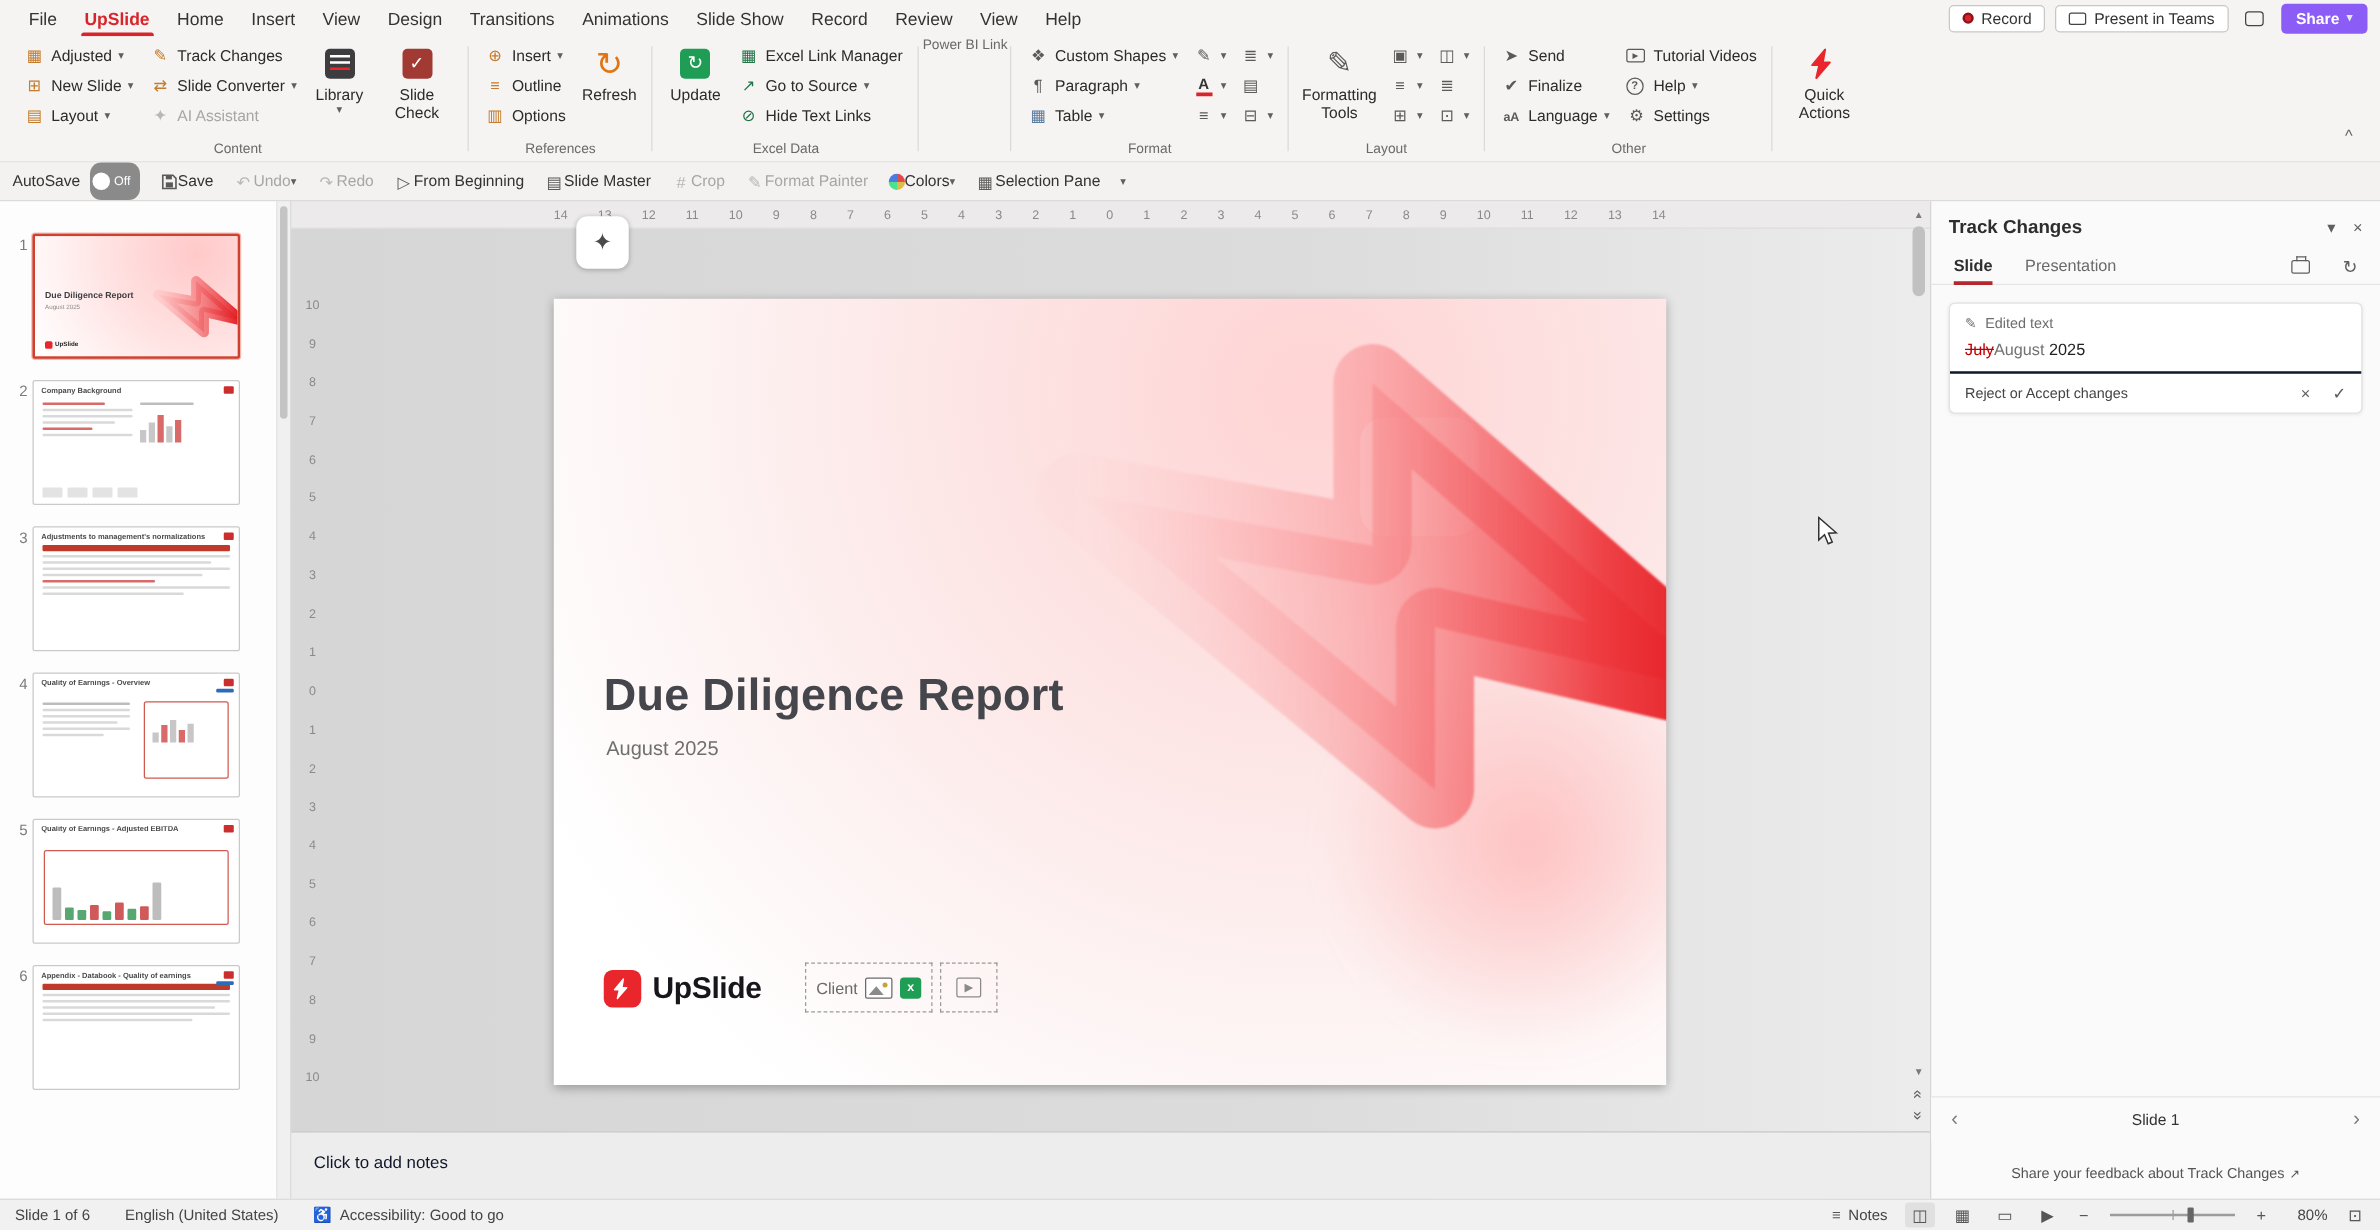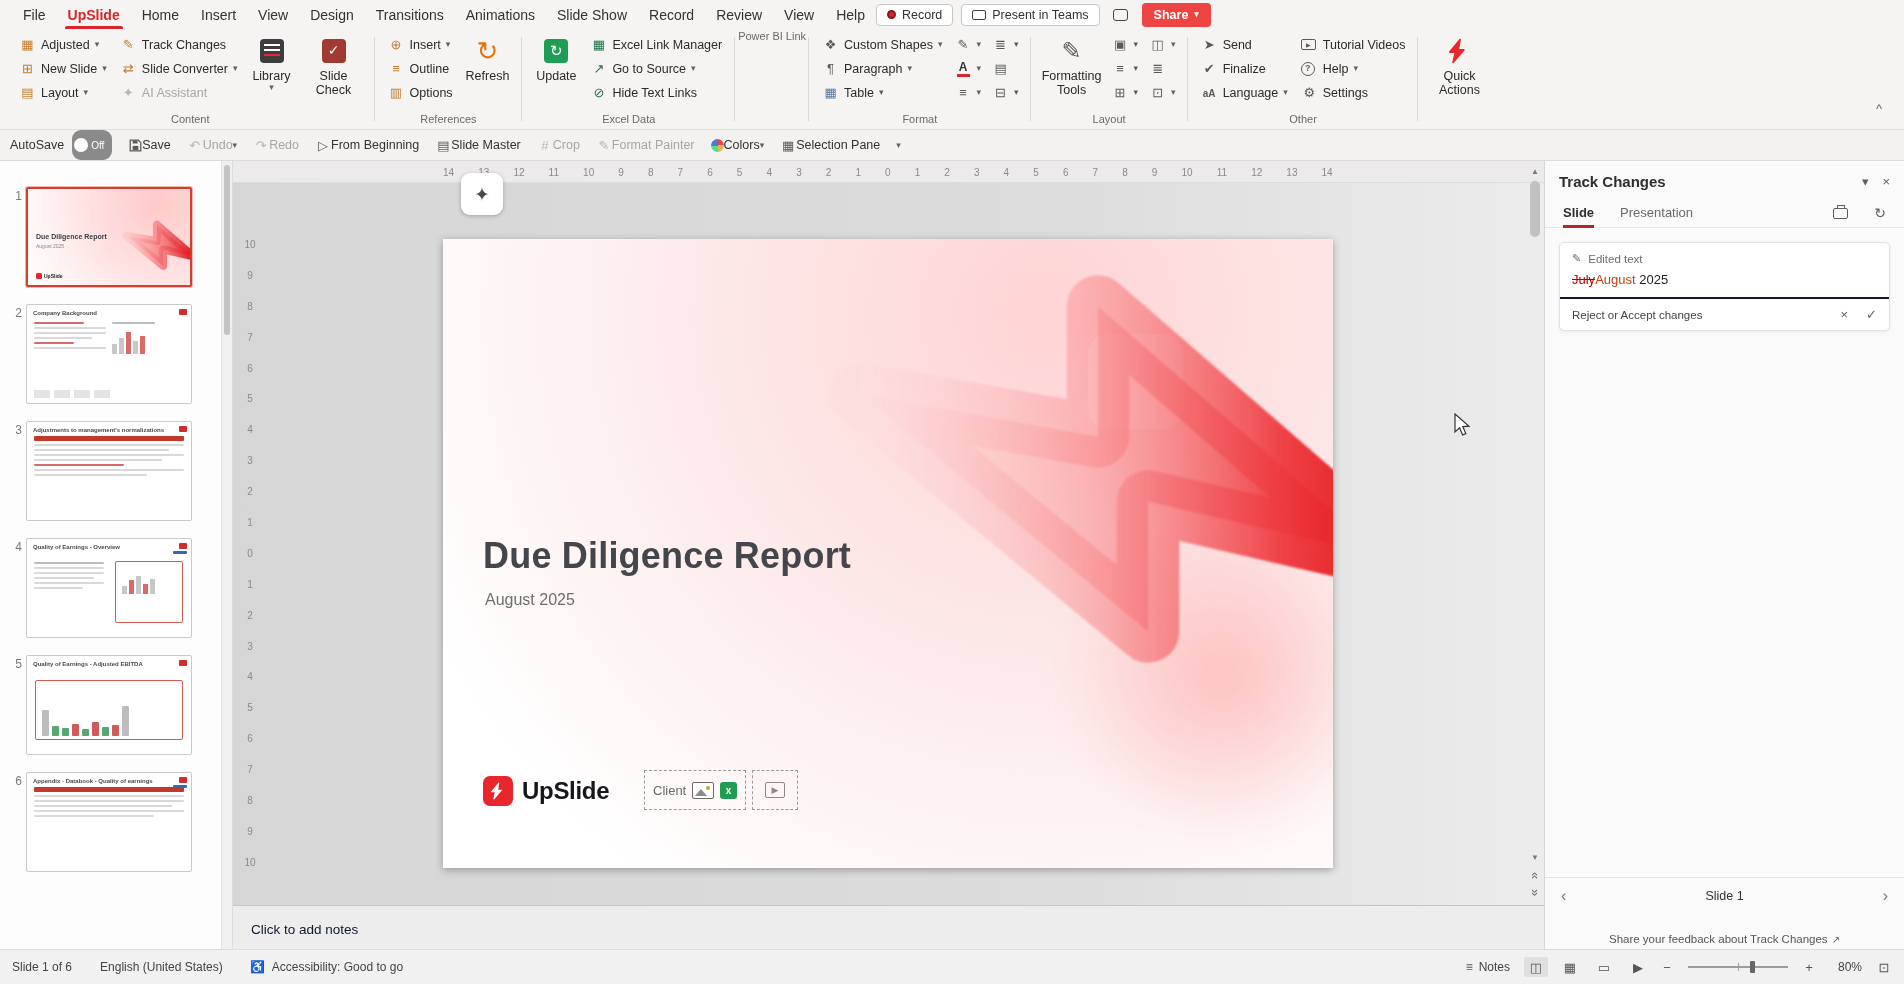--- a/index.html
+++ b/index.html
@@ -1,32 +1,32 @@
 <!DOCTYPE html>
 <html><head>
 <meta charset="utf-8">
 <style>
   * { margin:0; padding:0; box-sizing:border-box; }
   html,body { width:1904px; height:984px; overflow:hidden; }
   body { font-family:"Liberation Sans", sans-serif; user-select:none; }
   .app { position:relative; width:1904px; height:984px; background:#f3f3f3; overflow:hidden; }
 
   
-  .titlebar { position:absolute; top:0; left:0; right:0; height:29px; background:#f5f4f3; display:flex; align-items:center; justify-content:flex-start; padding:0 10px 0 12px; }
+  .titlebar { position:absolute; top:0; left:0; right:0; height:29px; background:#f5f4f3; display:flex; align-items:center; justify-content:space-between; padding:0 10px 0 12px; }
   .menus { display:flex; align-items:stretch; height:29px; }
   .menu-tab { display:flex; align-items:center; padding:0 11px; font-size:14px; color:#333; position:relative; cursor:default; }
   .menu-tab.active { color:#d8242a; font-weight:bold; }
   .menu-tab.active::after { content:""; position:absolute; left:8px; right:8px; bottom:0; height:3px; background:#d8242a; border-radius:2px 2px 0 0; }
   .tb-right { display:flex; align-items:center; gap:8px; }
   .tb-btn { display:flex; align-items:center; gap:6px; height:22px; padding:0 10px; border:1px solid #c9c7c5; border-radius:4px; background:#fff; font-size:12.5px; color:#333; }
   .rec-dot { width:9px; height:9px; border-radius:50%; background:#d8242a; border:2px solid #8c1418; }
   .cam { width:14px; height:10px; border:1.5px solid #444; border-radius:2px; position:relative; }
   .bubble { width:15px; height:12px; border:1.5px solid #444; border-radius:3px; }
   .tb-iconbtn { display:flex; align-items:center; justify-content:center; width:26px; height:22px; border-radius:4px; }
-  .share-btn { display:flex; align-items:center; gap:6px; height:24px; padding:0 12px; border-radius:4px; background:#ef4444; color:#fff; font-size:12.5px; font-weight:bold; }
+  .share-btn { display:flex; align-items:center; gap:6px; height:24px; padding:0 12px; border-radius:4px; background:#8b5cf6; color:#fff; font-size:12.5px; font-weight:bold; }
   .share-btn .chev { color:#dfeee6; }
 
   
   .ribbon { position:absolute; top:29px; left:0; right:0; height:101px; background:#f5f4f3; border-bottom:1px solid #e1dfdd; display:flex; align-items:stretch; padding-left:6px; }
   .grp { display:flex; flex-direction:column; position:relative; padding:0 3px; }
   .grp::after { content:""; position:absolute; right:0; top:8px; bottom:8px; width:1px; background:#dbd9d7; }
   .grp.nodiv::after { display:none; }
   .grp-body { flex:1; display:flex; align-items:flex-start; gap:3px; padding:4px 5px 0; }
   .grp-label { text-align:center; font-size:11px; color:#696969; padding:1px 0 4px; white-space:nowrap; }
   .col { display:flex; flex-direction:column; gap:1px; }
@@ -160,32 +160,32 @@
   .ptab.active::after { content:""; position:absolute; left:0; right:0; bottom:0; height:2.5px; background:#b3282d; }
   .ptabs-spacer { flex:1; }
   .printer { width:15px; height:11px; border:1.5px solid #5f5f5f; border-radius:2px; position:relative; margin-top:2px; }
   .printer::before { content:""; position:absolute; left:3px; top:-4px; width:6px; height:3px; border:1.5px solid #5f5f5f; border-bottom:none; }
   .panel-refresh { font-size:14px; color:#5f5f5f; line-height:1; }
   .tc-card { margin:14px 14px; background:#fff; border:1px solid #e1e1e1; border-radius:5px; box-shadow:0 1px 3px rgba(0,0,0,.07); }
   .tc-card-h { display:flex; align-items:center; gap:7px; padding:9px 12px 4px; font-size:11.5px; color:#6d6d6d; }
   .tc-card-h .ic { font-size:11px; }
   .tc-card-b { padding:3px 12px 10px; font-size:13px; color:#222; }
   .del { color:#c00000; text-decoration:line-through; }
-  .ins { color:#c2410c; }
+  .ins { color:#737373; }
   .tc-actions { border-top:2px solid #0f172a; display:flex; align-items:center; justify-content:space-between; padding:8px 12px; }
   .tc-actions .lbl { font-size:11.5px; color:#444; }
   .tc-actions .btns { display:flex; gap:18px; font-size:13px; color:#5f5f5f; }
   .panel-nav { position:absolute; left:0; right:0; bottom:46px; border-top:1px solid #e4e4e4; height:36px; display:flex; align-items:center; padding:0 16px; background:#fafafa; }
   .panel-nav .navlbl { flex:1; text-align:center; font-size:12.5px; color:#333; }
   .panel-nav .arrow { font-size:16px; color:#7a7a7a; }
   .panel-feedback { position:absolute; left:0; right:0; bottom:14px; text-align:center; font-size:11.5px; color:#555; }
   .panel-feedback .ext { font-size:10px; margin-left:4px; color:#555; }
 
   
-  .statusbar { position:absolute; left:0; right:0; bottom:0; height:35px; background:#f1f1f1; border-top:1px solid #dcdcdc; display:flex; align-items:center; font-size:12px; color:#444; padding:0 8px; }
+  .statusbar { position:absolute; left:0; right:0; bottom:0; height:25px; background:#f1f1f1; border-top:1px solid #dcdcdc; display:flex; align-items:center; font-size:12px; color:#444; padding:0 8px; }
   .sb-left { display:flex; align-items:center; gap:20px; }
   .sb-item { display:flex; align-items:center; gap:6px; padding:0 4px; }
   .sb-item .ic { font-size:12px; color:#555; }
   .sb-spacer { flex:1; }
   .sb-right { display:flex; align-items:center; gap:10px; }
   .viewbtn { width:24px; height:20px; display:flex; align-items:center; justify-content:center; font-size:13px; color:#555; border-radius:3px; }
   .viewbtn.active { background:#e0e0e0; }
   .zoom-track { width:100px; height:2px; background:#9c9c9c; position:relative; margin:0 4px; }
   .zoom-notch { position:absolute; left:50%; top:-3px; width:1px; height:8px; background:#9c9c9c; }
   .zoom-thumb { position:absolute; left:62%; top:-5px; width:5px; height:12px; background:#666; border-radius:1px; }

